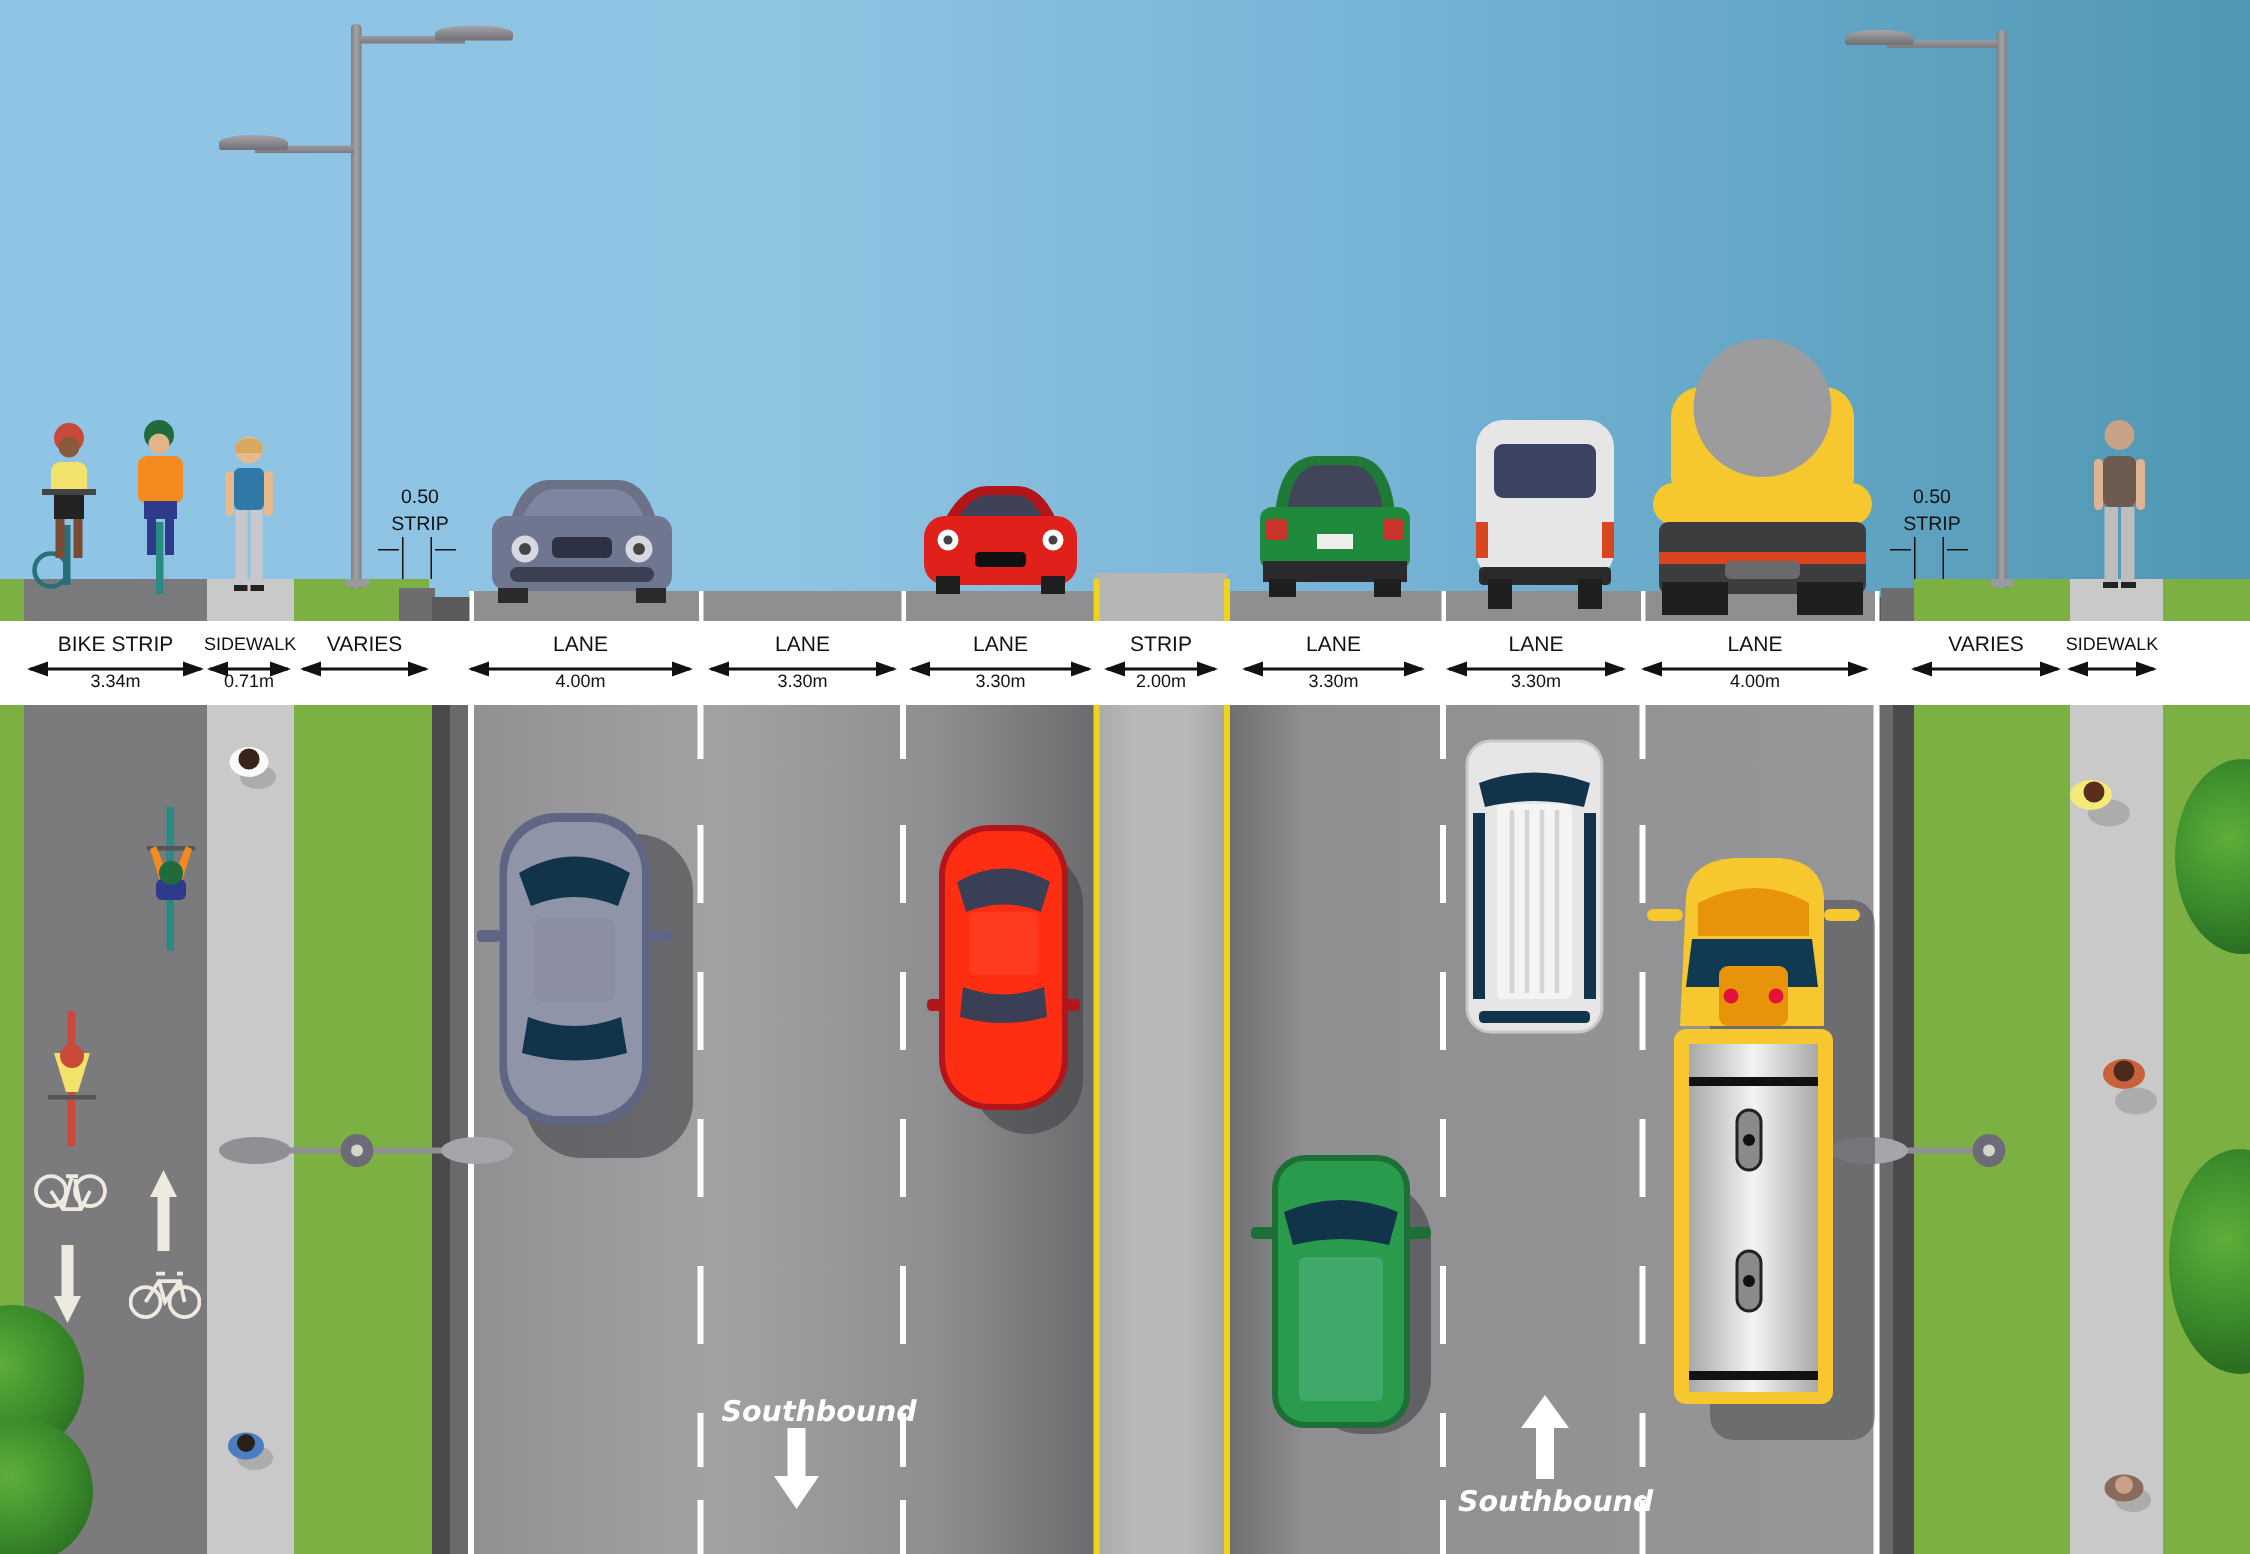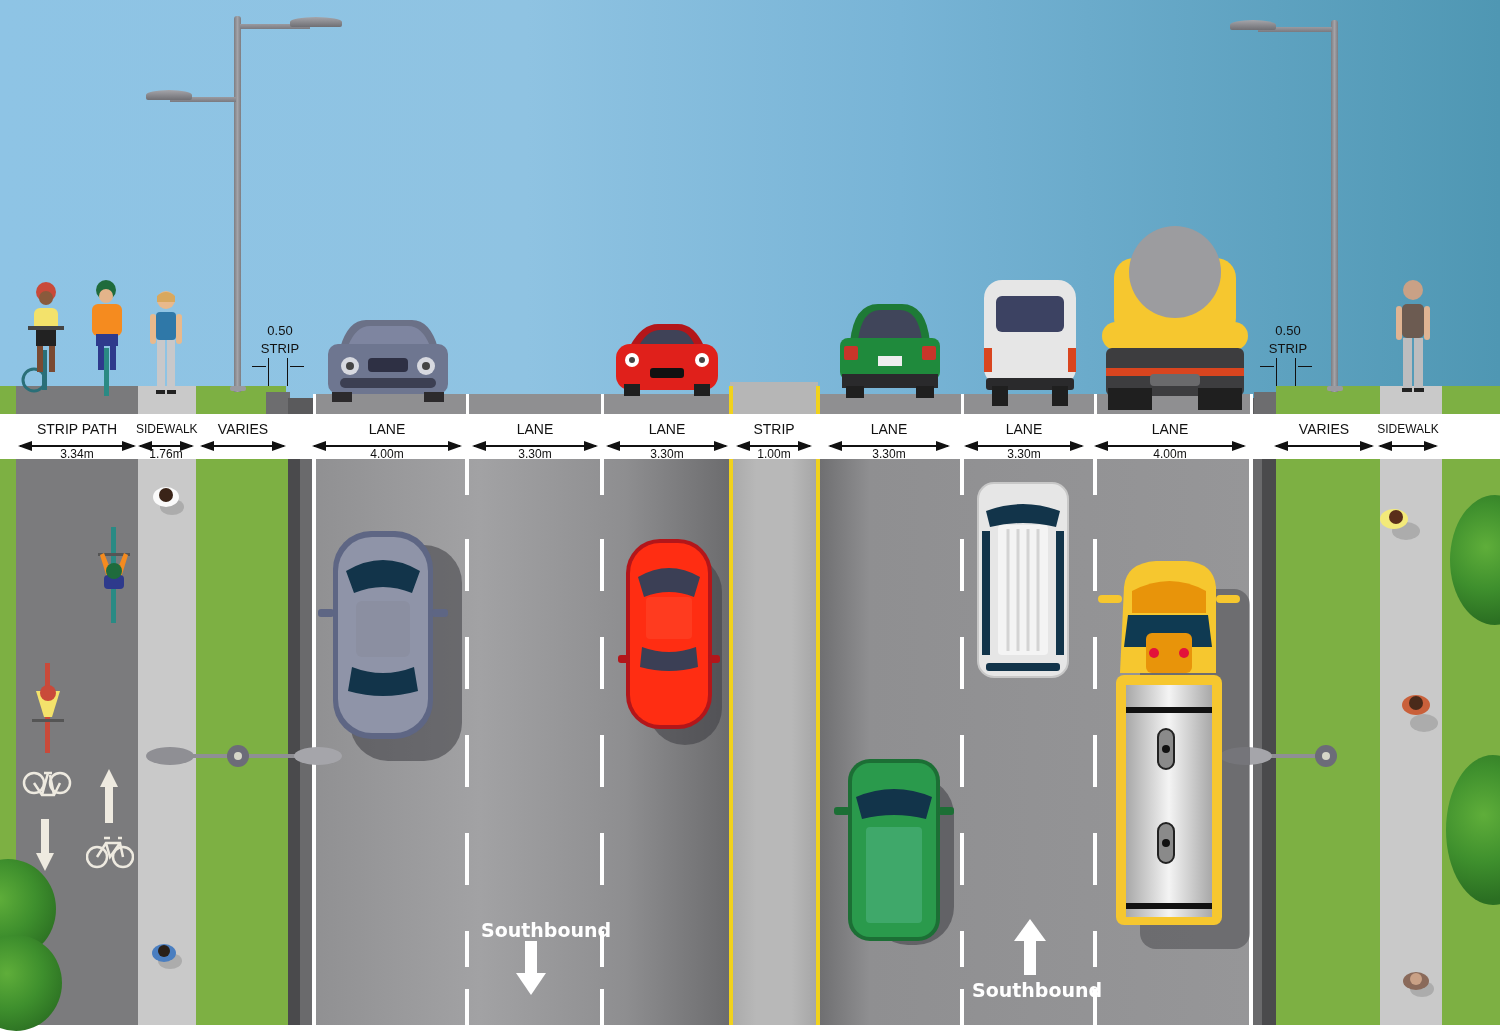--- a/index.html
+++ b/index.html
@@ -37,21 +37,21 @@
   .dim { position: absolute; top: 0; height: 56px; text-align: center; }
   .dim .dlabel { position: absolute; left: 0; right: 0; top: 7px; font-size: 14px; color: #111; white-space: nowrap; }
   .dim .dlabel.small { font-size: 12px; top: 8px; }
   .dim .dval { position: absolute; left: 0; right: 0; top: 33px; font-size: 12px; color: #111; }
   .dim .darrow { position: absolute; left: 4px; right: 4px; top: 31px; height: 2px; background: #111; }
   .dim .darrow::before, .dim .darrow::after { content: ""; position: absolute; top: -4px; border-top: 5px solid transparent; border-bottom: 5px solid transparent; }
   .dim .darrow::before { left: -2px; border-right: 14px solid #111; }
   .dim .darrow::after { right: -2px; border-left: 14px solid #111; }
 
   
-  .plan { position: absolute; left: 0; top: 459px; width: 1500px; height: 540px; }
+  .plan { position: absolute; left: 0; top: 470px; width: 1500px; height: 540px; font-style: italic; }
   .strip { position: absolute; top: 0; height: 566px; }
   .dash { position: absolute; width: 4px; background: #fff; }
   .direction-label { position: absolute; color: #fff; font-weight: bold; font-size: 19px; font-family: "DejaVu Sans", sans-serif; }
   .shadow { position: absolute; background: rgba(60,60,65,.55); border-radius: 38px; }
   .tree { position: absolute; border-radius: 50%; background: radial-gradient(circle at 40% 40%, #5fae3a 0%, #3e8f2d 45%, #2b6f22 80%); }
   .ped { position: absolute; }
 </style>
 </head>
 <body>
 
@@ -208,28 +208,28 @@
     <rect x="2" y="98" width="146" height="28" rx="14" fill="#f6c72f"></rect>
     <rect x="6" y="124" width="138" height="48" rx="6" fill="#3d3d3f"></rect>
     <rect x="6" y="144" width="138" height="8" fill="#d9451f"></rect>
     <rect x="50" y="150" width="50" height="12" rx="4" fill="#6a6a6c"></rect>
     <rect x="8" y="164" width="44" height="22" fill="#1f1f1f"></rect>
     <rect x="98" y="164" width="44" height="22" fill="#1f1f1f"></rect>
   </svg>
 
   <div class="band">
     <div class="dim" style="left:16px;width:122px;">
-      <div class="dlabel">STRIP PATH</div>
+      <div class="dlabel">BIKE STRIP</div>
       <div class="darrow"></div>
       <div class="dval">3.34m</div>
     </div>
     <div class="dim" style="left:136px;width:60px;">
       <div class="dlabel small">SIDEWALK</div>
       <div class="darrow"></div>
-      <div class="dval">1.76m</div>
+      <div class="dval">0.71m</div>
     </div>
     <div class="dim" style="left:198px;width:90px;">
       <div class="dlabel">VARIES</div>
       <div class="darrow"></div>
       <div class="dval"></div>
     </div>
     <div class="dim" style="left:310px;width:154px;">
       <div class="dlabel">LANE</div>
       <div class="darrow"></div>
       <div class="dval">4.00m</div>
@@ -240,21 +240,21 @@
       <div class="dval">3.30m</div>
     </div>
     <div class="dim" style="left:604px;width:126px;">
       <div class="dlabel">LANE</div>
       <div class="darrow"></div>
       <div class="dval">3.30m</div>
     </div>
     <div class="dim" style="left:734px;width:80px;">
       <div class="dlabel">STRIP</div>
       <div class="darrow"></div>
-      <div class="dval">1.00m</div>
+      <div class="dval">2.00m</div>
     </div>
     <div class="dim" style="left:826px;width:126px;">
       <div class="dlabel">LANE</div>
       <div class="darrow"></div>
       <div class="dval">3.30m</div>
     </div>
     <div class="dim" style="left:962px;width:124px;">
       <div class="dlabel">LANE</div>
       <div class="darrow"></div>
       <div class="dval">3.30m</div>

